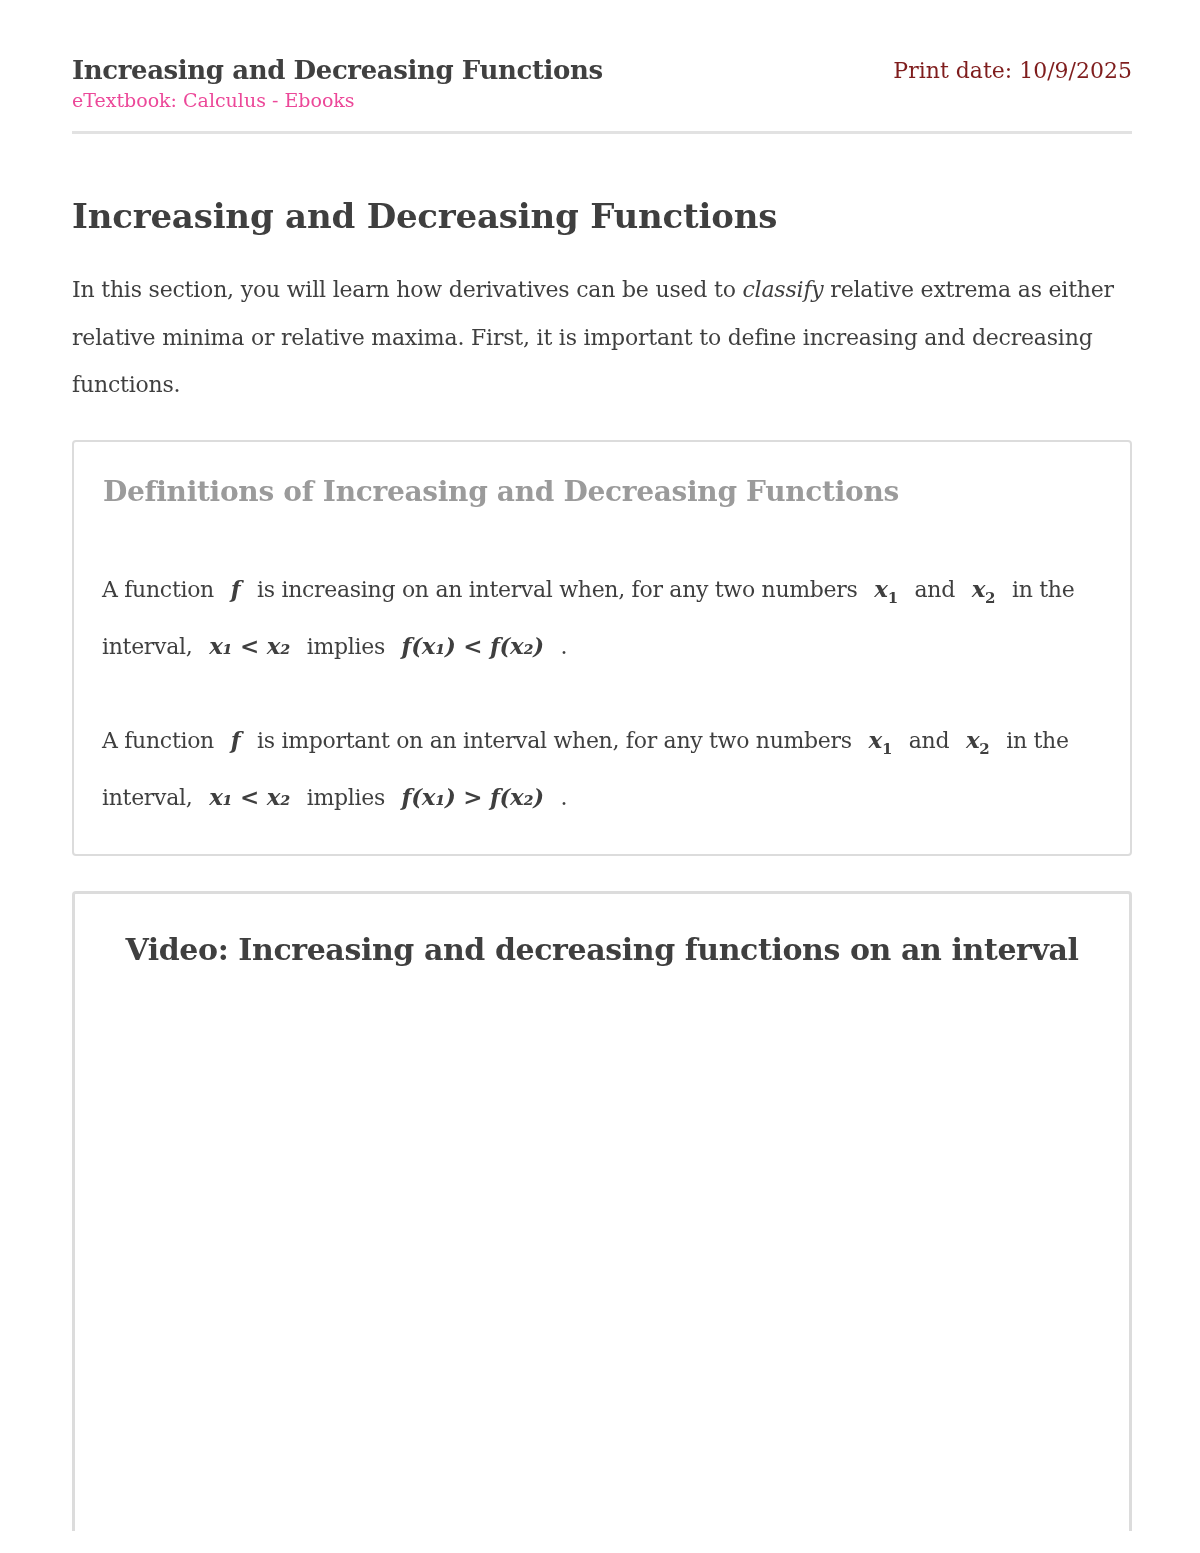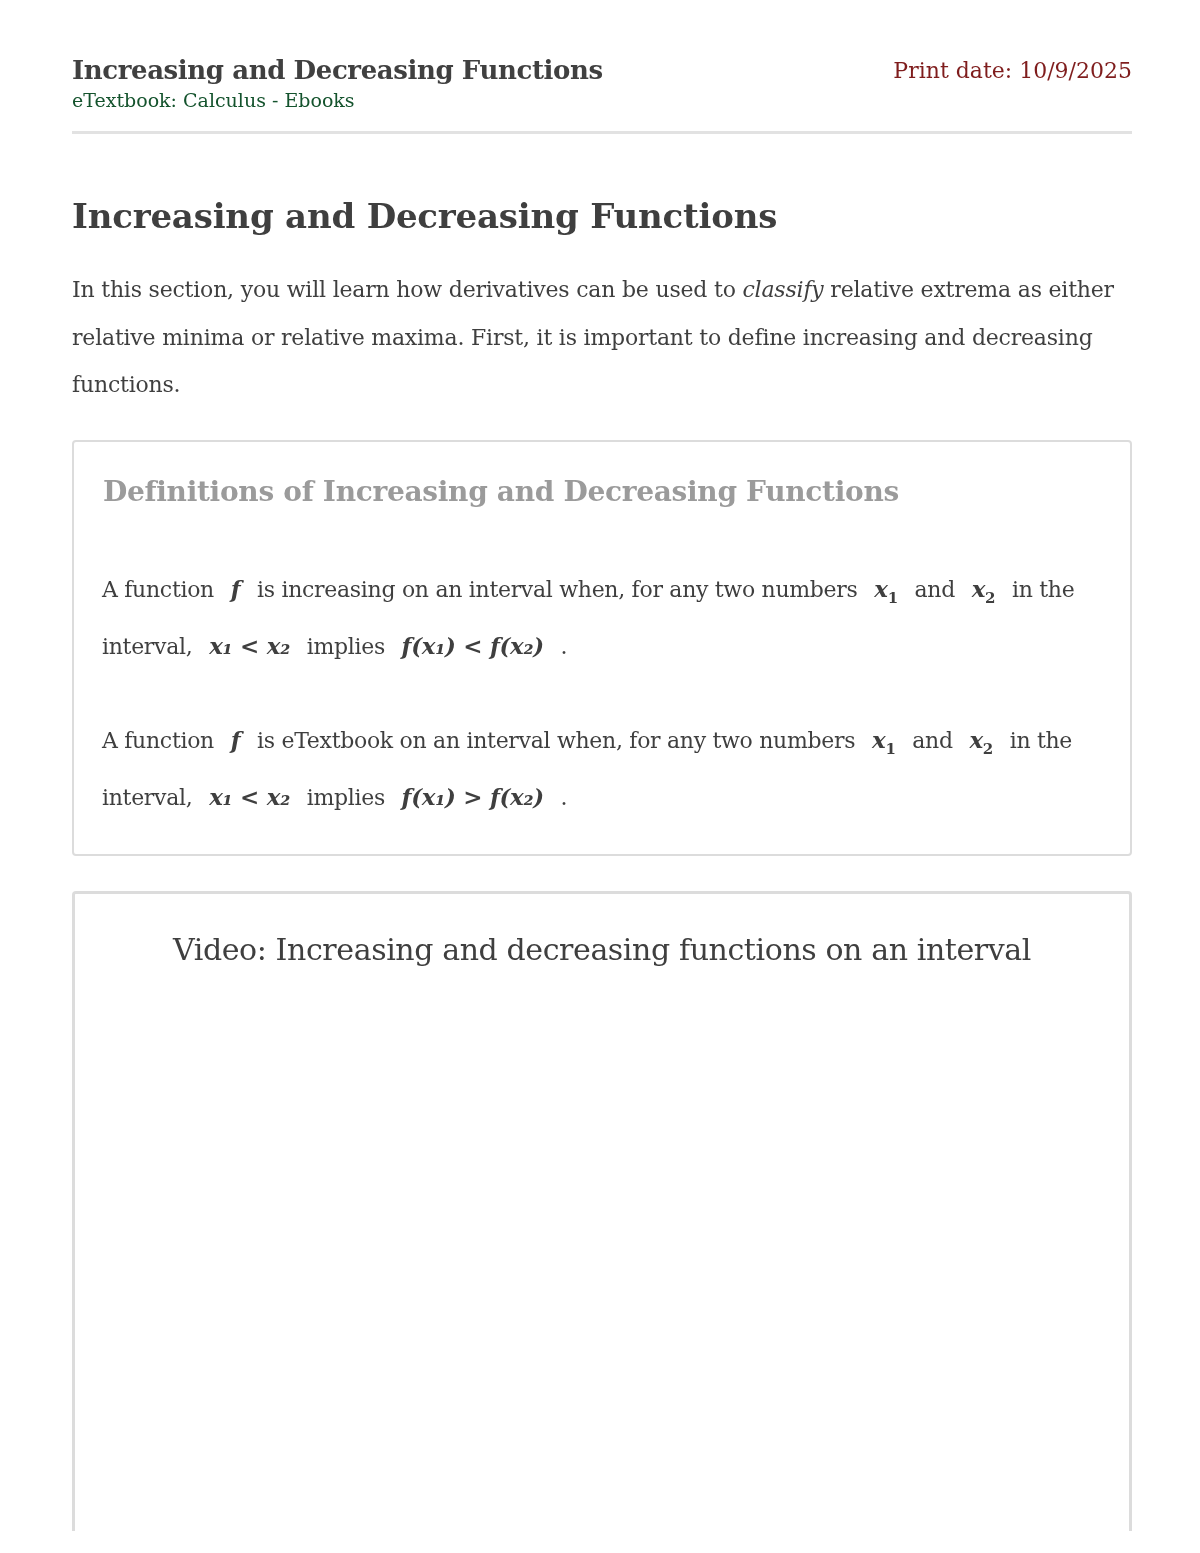--- a/index.html
+++ b/index.html
@@ -3,39 +3,39 @@
 <meta charset="utf-8">
 <style>
   html, body { margin: 0; padding: 0; background: #ffffff; }
   body {
     width: 1200px; height: 1553px; overflow: hidden; position: relative;
     font-family: "DejaVu Serif", "Liberation Serif", serif; color: #3f3f3f;
   }
   .page { position: absolute; left: 72px; top: 0; width: 1060px; }
   .header { position: relative; height: 134px; border-bottom: 3px solid #e2e2e2; box-sizing: border-box; }
   .header-title { position: absolute; left: 0; top: 55px; font-size: 26px; font-weight: bold; color: #404040; letter-spacing: -0.4px; }
-  .header-sub { position: absolute; left: 0; top: 89px; font-size: 19px; color: #14532d; }
+  .header-sub { position: absolute; left: 0; top: 89px; font-size: 19px; color: #ec4899; }
   .print-date { position: absolute; right: 0; top: 58px; font-size: 22px; color: #7f1d1d; }
   .page-title { position: absolute; left: 0; top: 196px; font-size: 34px; font-weight: bold; color: #3f3f3f; margin: 0; letter-spacing: -0.2px; }
   .intro { position: absolute; left: 0; top: 266px; width: 1060px; font-size: 22px; line-height: 47.5px; color: #3f3f3f; margin: 0; letter-spacing: -0.2px; }
   .intro em { font-style: italic; }
   .def-box {
     position: absolute; left: 0; top: 440px; width: 1060px; height: 416px;
     box-sizing: border-box; border: 2px solid #dcdcdc; border-radius: 4px; background: #fff;
   }
   .def-title { position: absolute; left: 22px; top: 26px; font-size: 28px; font-weight: bold; color: #9b9b9b; margin: 7px; letter-spacing: -0.3px; }
   .def-para { position: absolute; left: 28px; width: 1000px; font-size: 22px; line-height: 47px; color: #3f3f3f; margin: 0; letter-spacing: -0.3px; }
   .def-para b { font-weight: normal; }
   .math { font-family: "DejaVu Serif", serif; font-style: italic; font-weight: bold; padding: 0 10px; font-size: 23px; }
   .math sub { font-style: normal; font-size: 15px; }
   .video-box {
     position: absolute; left: 0; top: 891px; width: 1060px; height: 640px;
     box-sizing: border-box; border: 3px solid #dcdcdc; border-bottom: none; border-radius: 4px 4px 0 0; background: #fff;
   }
-  .video-title { position: absolute; left: 0; right: 0; top: 38px; text-align: center; font-size: 30px; font-weight: normal; color: #3f3f3f; margin: 0; letter-spacing: -0.4px; }
+  .video-title { position: absolute; left: 0; right: 0; top: 38px; text-align: center; font-size: 30px; font-weight: bold; color: #3f3f3f; margin: 0; letter-spacing: -0.4px; }
   .video-area { position: absolute; left: 20px; right: 20px; top: 110px; bottom: 0; }
 </style>
 </head>
 <body>
 
 <div class="page">
   <div class="header">
     <div class="header-title">Increasing and Decreasing Functions</div>
     <div class="header-sub">eTextbook: Calculus - Ebooks</div>
     <div class="print-date">Print date: 10/9/2025</div>
@@ -61,21 +61,21 @@
       <span class="math">x₁ &lt; x₂</span>
       <span>implies</span>
       <span class="math">f(x₁) &lt; f(x₂)</span>
       <span>.</span>
     </p>
 
     <p class="def-para" style="top:274px">
       <span>A function</span>
       <span class="math">f</span>
       <span>is</span>
-      <b>eTextbook</b>
+      <b>important</b>
       <span>on an interval when, for any two numbers</span>
       <span class="math"><span>x</span><sub>1</sub></span>
       <span>and</span>
       <span class="math"><span>x</span><sub>2</sub></span>
       <span>in the interval,</span>
       <span class="math">x₁ &lt; x₂</span>
       <span>implies</span>
       <span class="math">f(x₁) &gt; f(x₂)</span>
       <span>.</span>
     </p>

